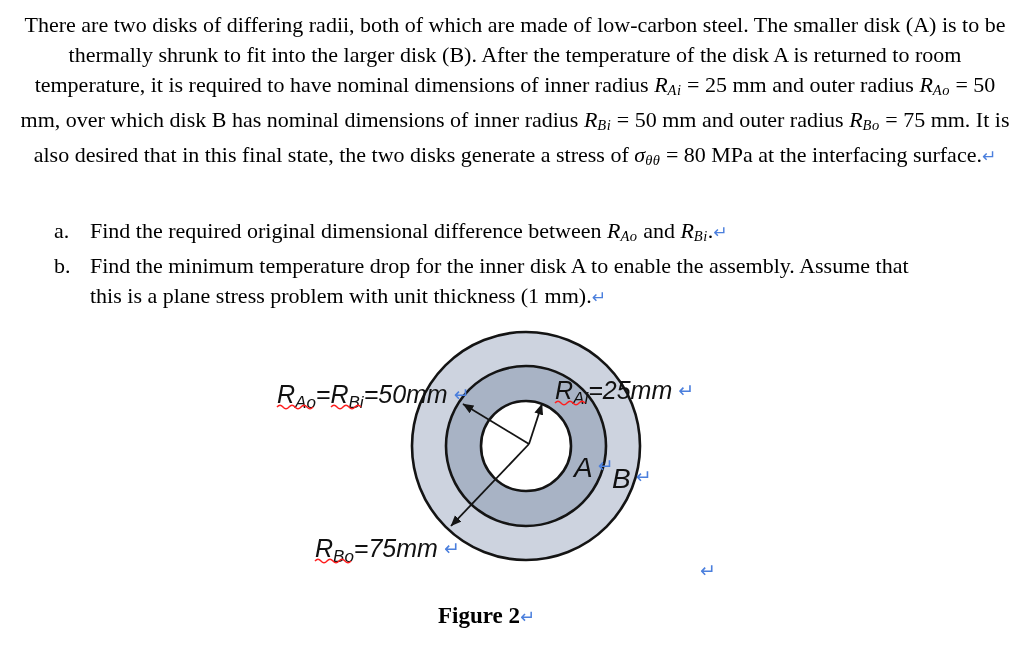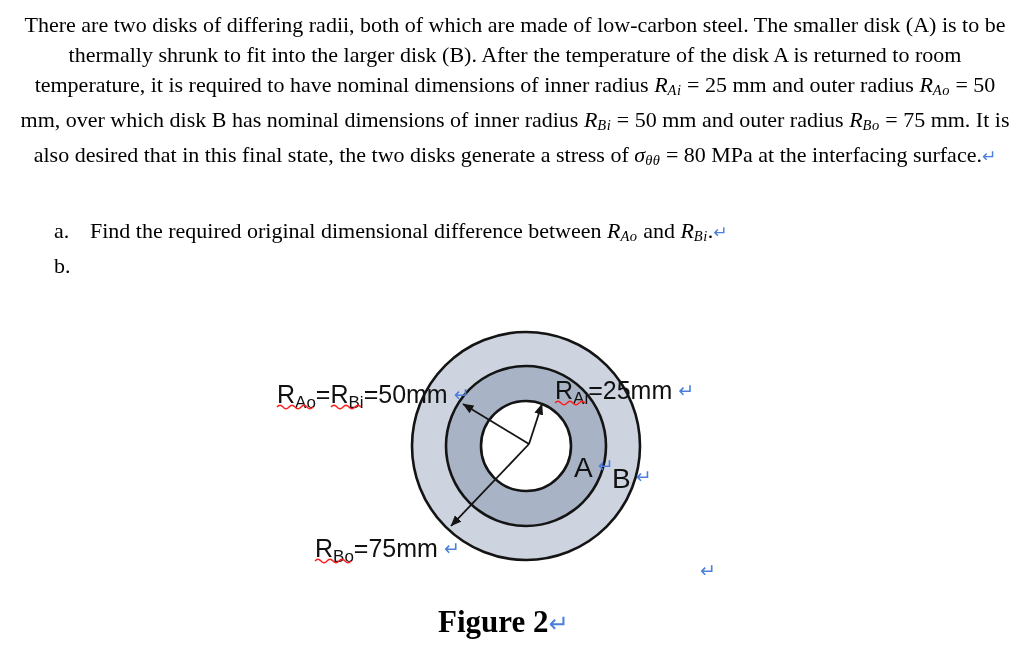--- a/index.html
+++ b/index.html
@@ -18,46 +18,47 @@
   .task-marker { grid-column:1; }
   .task-text   { grid-column:2; }
 
   
   .seg-text   { font-style:normal; }
   .seg-var    { font-style:italic; }
   .seg-varsub { font-style:italic; font-size:0.66em; vertical-align:-0.22em; letter-spacing:0.5px; }
   .seg-mark   { color:#4b7fdd; font-family:"DejaVu Sans", sans-serif; font-size:0.78em; }
 
   
-  .figure { position:absolute; left:250px; top:320px; width:480px; height:268px; }
+  .figure { position:absolute; left:250px; top:320px; width:480px; height:268px;font-style:italic; }
   .ring        { stroke:#141414; stroke-width:2.6; }
   .radius-line { stroke:#141414; stroke-width:1.8; }
   .fig-label   { font-family:"Liberation Sans", sans-serif; font-size:25px; fill:#111111; }
   .fig-label .sub { font-size:17px; }
   .fig-ab      { font-family:"Liberation Sans", sans-serif; font-size:28px; fill:#111111; }
   .fig-mark    { fill:#4b7fdd; font-family:"DejaVu Sans", sans-serif; font-size:19px; }
   .squiggle    { stroke:#ff1f1f; stroke-width:1.4; fill:none; }
 
   .caption {
     position:absolute; left:438px; top:604px;
-    font-size:31px; font-weight:bold; line-height:36px;
+    font-size:23px; font-weight:bold; line-height:24px;
   }
   .caption .seg-mark { font-weight:normal; }
 </style>
 </head>
 <body>
 
 <div class="page">
 
   <div class="para"><span class="seg-text">There are two disks of differing radii, both of which are made of low-carbon steel. The smaller disk (A) is to be thermally shrunk to fit into the larger disk (B). After the temperature of the disk A is returned to room temperature, it is required to have nominal dimensions of inner radius </span><span class="seg-var">R</span><span class="seg-varsub">Ai</span><span class="seg-text"> = 25 mm and outer radius </span><span class="seg-var">R</span><span class="seg-varsub">Ao</span><span class="seg-text"> = 50 mm, over which disk B has nominal dimensions of inner radius </span><span class="seg-var">R</span><span class="seg-varsub">Bi</span><span class="seg-text"> = 50 mm and outer radius </span><span class="seg-var">R</span><span class="seg-varsub">Bo</span><span class="seg-text"> = 75 mm. It is also desired that in this final state, the two disks generate a stress of </span><span class="seg-var">σ</span><span class="seg-varsub">θθ</span><span class="seg-text"> = 80 MPa at the interfacing surface.</span><span class="seg-mark">↵</span></div>
 
   <div class="tasks">
     <div class="task-marker">a.</div>
     <div class="task-text"><span class="seg-text">Find the required original dimensional difference between </span><span class="seg-var">R</span><span class="seg-varsub">Ao</span><span class="seg-text"> and </span><span class="seg-var">R</span><span class="seg-varsub">Bi</span><span class="seg-text">.</span><span class="seg-mark">↵</span></div>
     <div class="task-marker">b.</div>
+    <div class="task-text"><span class="seg-text">Find the minimum temperature drop for the inner disk A to enable the assembly. Assume that this is a plane stress problem with unit thickness (1 mm).</span><span class="seg-mark">↵</span></div>
   </div>
 
   <div class="figure">
     <svg width="480" height="268" viewBox="0 0 480 268">
       <defs>
         <marker id="ah" markerUnits="userSpaceOnUse" markerWidth="12" markerHeight="10" refX="10.5" refY="4.5" orient="auto">
           <path d="M0,0 L11,4.5 L0,9 z" fill="#141414"></path>
         </marker>
       </defs>
 

